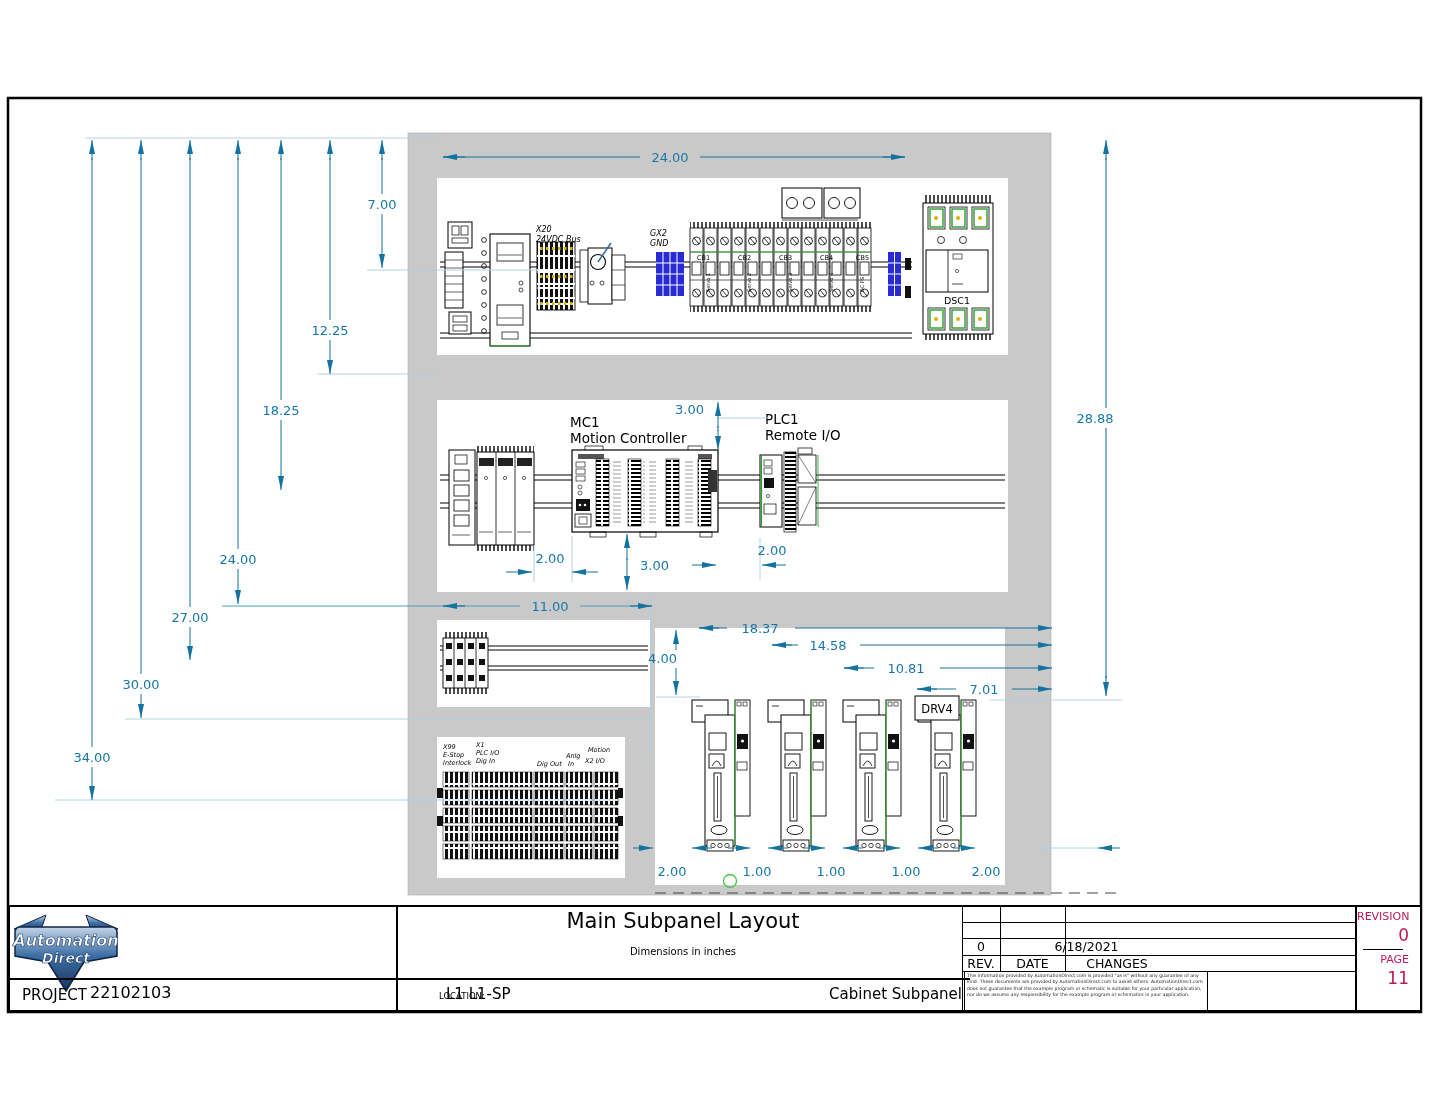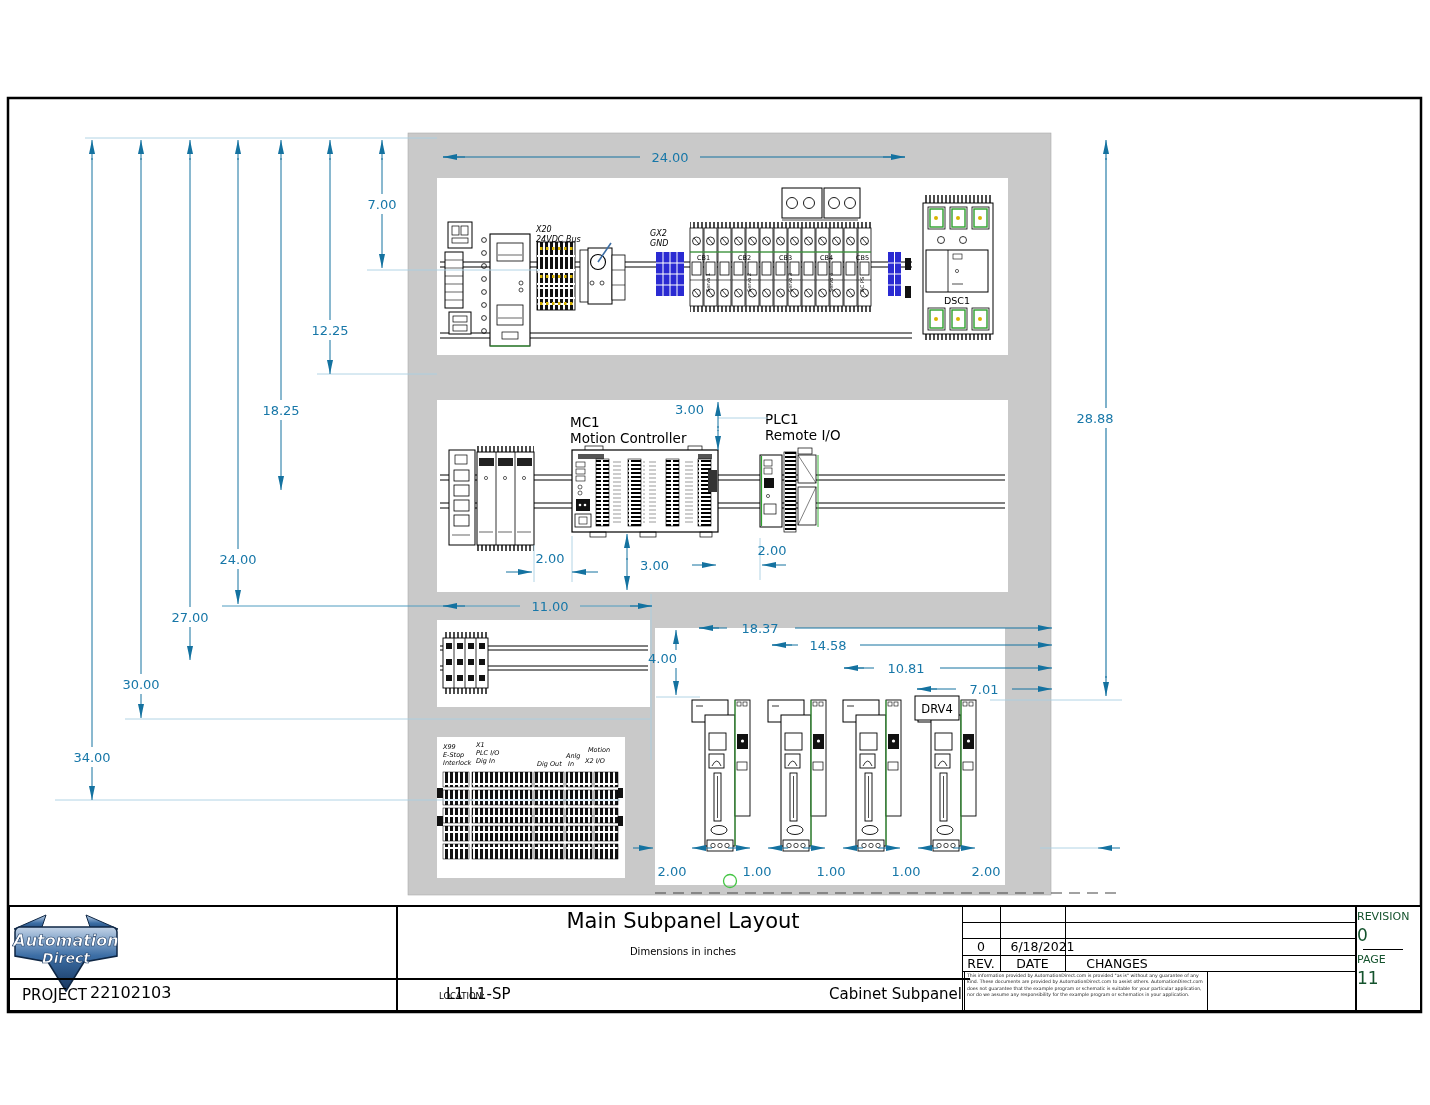--- a/index.html
+++ b/index.html
@@ -24,21 +24,21 @@
   .ctr .t2{font-size:10px;margin-top:13px;}
   .rowline{position:absolute;left:0;top:71px;width:960px;border-top:2px solid #000;}
   .smallcap{font-size:15px;color:#000;}
   .tiny{font-size:8.5px;color:#000;}
   .val{font-size:15px;color:#000;}
   .revgrid .h{position:absolute;border-top:1.5px solid #000;}
   .revgrid .v{position:absolute;border-left:1.5px solid #000;}
   .cell{position:absolute;text-align:center;font-size:12.5px;color:#000;}
   .disc{position:absolute;left:954px;top:64px;width:238px;height:36px;border:1px solid #000;
         font-size:4.6px;line-height:1.4;color:#222;padding:1px 2px;overflow:hidden;}
-  .rbox{position:absolute;left:1347px;top:0;bottom:0;width:52px;text-align:left;color:#14532d;}
+  .rbox{position:absolute;left:1347px;top:0;bottom:0;width:52px;text-align:right;color:#be185d;}
   .rbox .lab{font-size:11px;margin-top:3px;}
   .rbox .big{font-size:17px;margin-top:2px;}
   .rbox .rule{border-top:1.5px solid #000;margin:4px 6px 2px 6px;}
 </style>
 </head>
 <body>
 
 <div class="page">
 
 <svg width="1430" height="1105" viewBox="0 0 1430 1105">
@@ -670,21 +670,21 @@
 
   <div class="revgrid">
     <div class="v" style="left:952px;top:0;bottom:0;"></div>
     <div class="v" style="left:990px;top:0;height:64px;"></div>
     <div class="v" style="left:1055px;top:0;height:64px;"></div>
     <div class="h" style="left:952px;top:15px;width:395px;"></div>
     <div class="h" style="left:952px;top:31px;width:395px;"></div>
     <div class="h" style="left:952px;top:48px;width:395px;"></div>
     <div class="h" style="left:952px;top:64px;width:395px;"></div>
     <div class="cell" style="left:952px;top:32px;width:38px;">0</div>
-    <div class="cell" style="left:1000px;top:32px;width:65px;">6/18/2021</div>
+    <div class="cell" style="left:1044px;top:32px;width:65px;">6/18/2021</div>
     <div class="cell" style="left:952px;top:49px;width:38px;">REV.</div>
     <div class="cell" style="left:990px;top:49px;width:65px;">DATE</div>
     <div class="cell" style="left:1062px;top:49px;width:90px;text-align:center;">CHANGES</div>
   </div>
   <div class="disc">This information provided by AutomationDirect.com is provided "as is" without any guarantee of any kind. These documents are provided by AutomationDirect.com to assist others. AutomationDirect.com does not guarantee that the example program or schematic is suitable for your particular application, nor do we assume any responsibility for the example program or schematics in your application.</div>
 
   <div class="vline" style="left:1345px;"></div>
   <div class="rbox">
     <div class="lab">REVISION</div>
     <div class="big">0</div>

